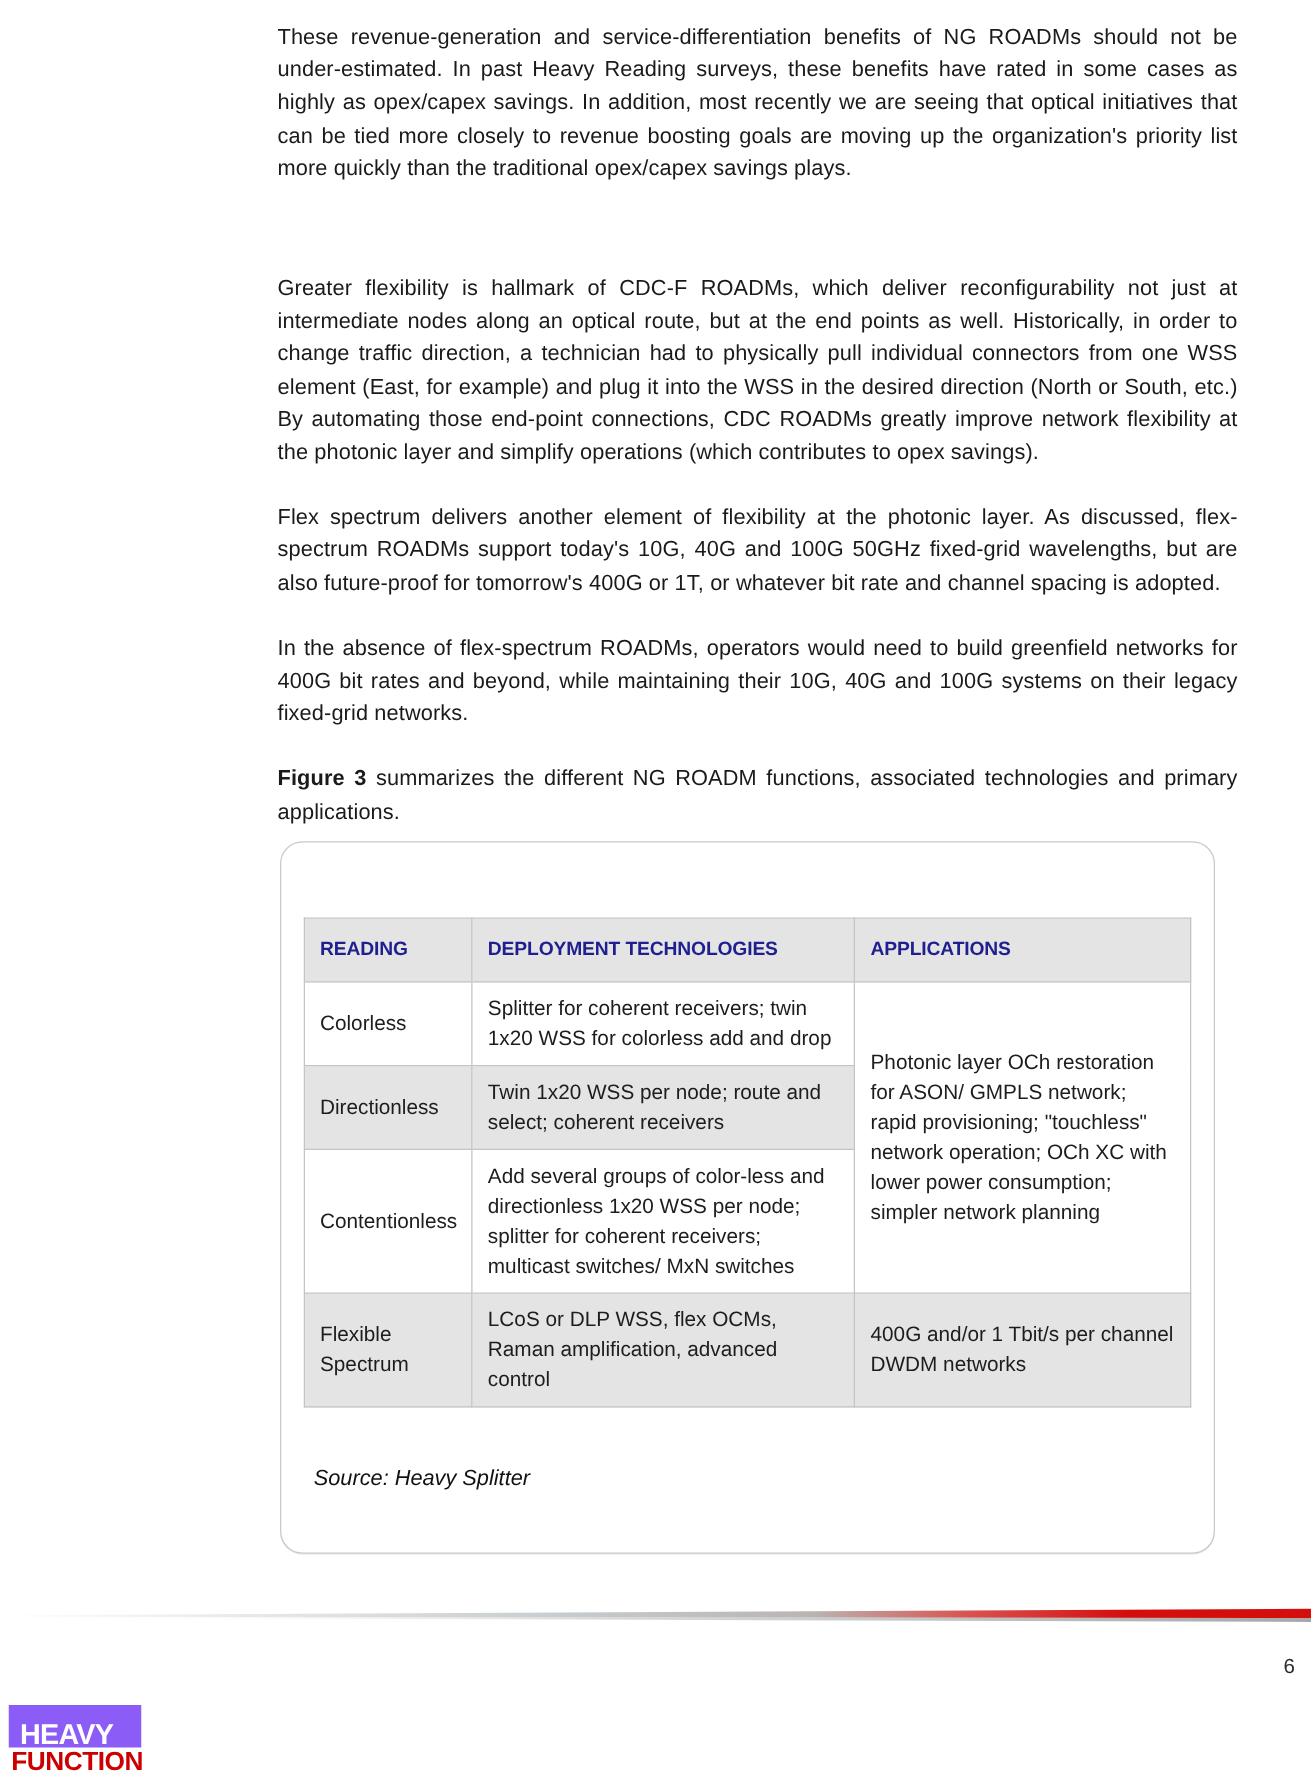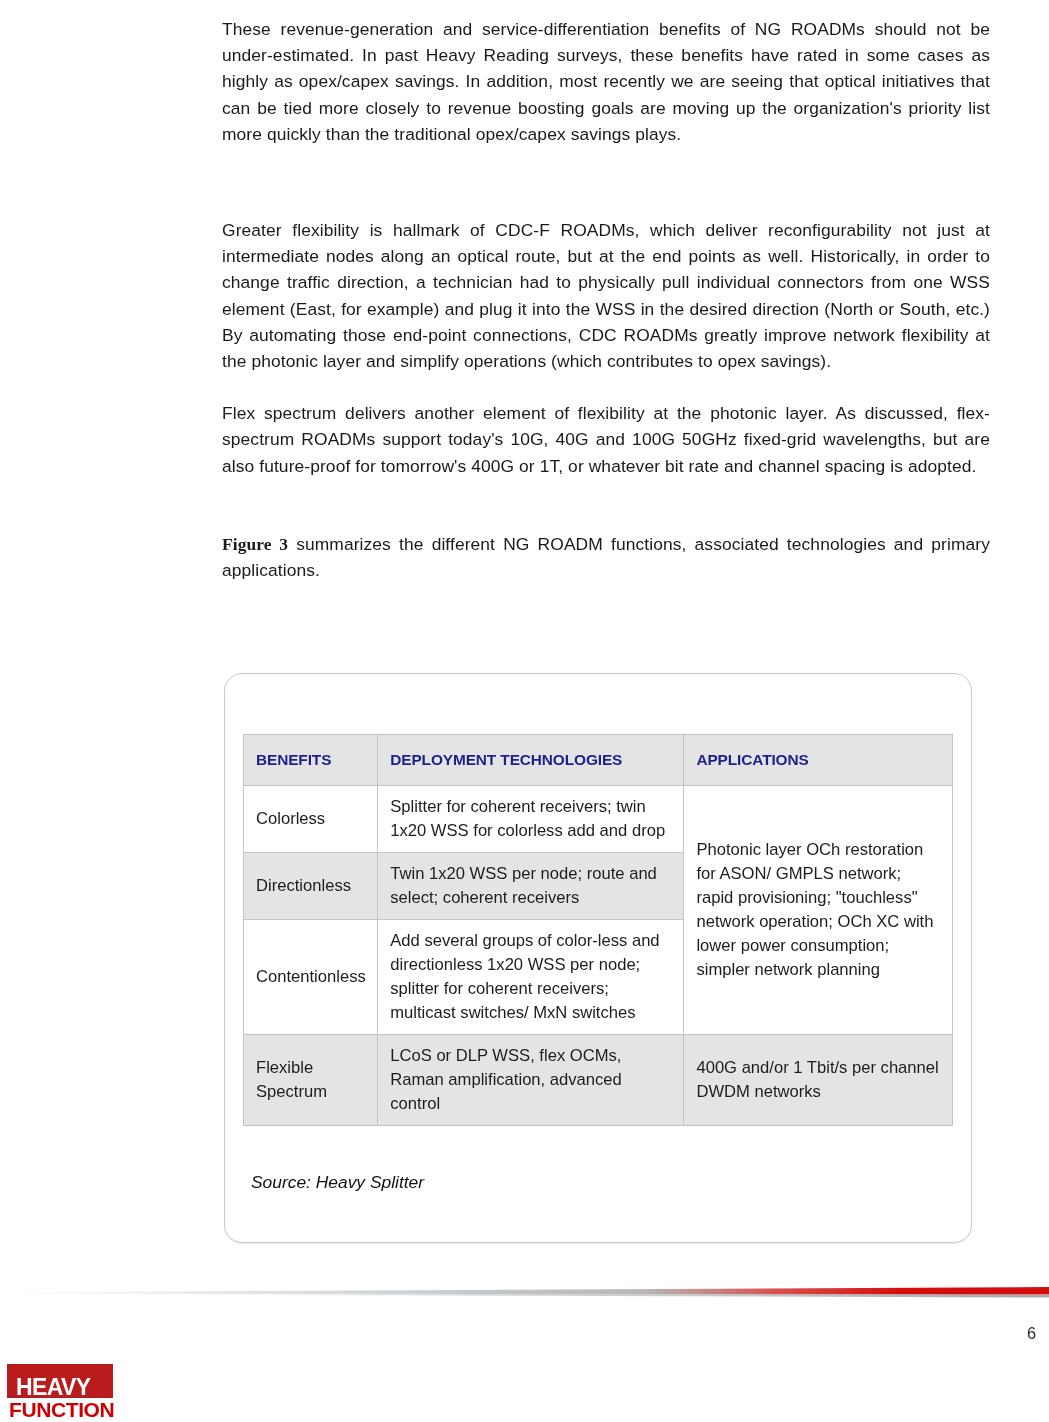--- a/index.html
+++ b/index.html
@@ -34,21 +34,21 @@
     padding:0;
     font-size:21.5px;
     font-weight:bold;
     line-height:28px;
     color:#000;
     letter-spacing:-.2px;
   }
   .spacer-lg{height:44px;}
   .spacer-md{height:26px;}
   .spacer-sm{height:16px;}
-  .bold{font-weight:bold;font-family:Liberation Serif, serif;}
+  .bold{font-weight:bold;}
 
   
   .figure-box{
     position:absolute;
     left:224px;
     top:673px;
     width:748px;
     height:570px;
     border:1.6px solid #c9c9c9;
     border-radius:18px;
@@ -135,21 +135,21 @@
   }
   .logo{
     position:absolute;
     left:7px;
     top:1364px;
     width:106px;
   }
   .logo-box{
     width:106px;
     height:34px;
-    background:#b91c1c;
+    background:#8b5cf6;
     position:relative;
   }
   .logo-heavy{
     position:absolute;
     left:9px;
     bottom:-1px;
     color:#ffffff;
     font-size:23px;
     font-weight:bold;
     letter-spacing:-.6px;
@@ -176,36 +176,37 @@
 
     <div class="spacer-lg"></div>
 
     <div class="spacer-md"></div>
     <p class="body">Greater flexibility is hallmark of CDC-F ROADMs, which deliver reconfigurability not just at intermediate nodes along an optical route, but at the end points as well. Historically, in order to change traffic direction, a technician had to physically pull individual connectors from one WSS element (East, for example) and plug it into the WSS in the desired direction (North or South, etc.) By automating those end-point connections, CDC ROADMs greatly improve network flexibility at the photonic layer and simplify operations (which contributes to opex savings).</p>
 
     <div class="spacer-md"></div>
     <p class="body">Flex spectrum delivers another element of flexibility at the photonic layer. As discussed, flex-spectrum ROADMs support today's 10G, 40G and 100G 50GHz fixed-grid wavelengths, but are also future-proof for tomorrow's 400G or 1T, or whatever bit rate and channel spacing is adopted.</p>
 
     <div class="spacer-md"></div>
+    <p class="body">In the absence of flex-spectrum ROADMs, operators would need to build greenfield networks for 400G bit rates and beyond, while maintaining their 10G, 40G and 100G systems on their legacy fixed-grid networks.</p>
 
     <div class="spacer-md"></div>
     <p class="body"><span class="bold">Figure 3</span><span> summarizes the different NG ROADM functions, associated technologies and primary applications.</span></p>
   </div>
 
   <div class="figure-box">
 
     <table class="fig-table">
       <colgroup>
         <col class="col-fn">
           <col class="col-dep">
           <col class="col-app">
       </colgroup>
       <thead>
         <tr>
-          <th>BENEFITS</th>
+          <th>READING</th>
           <th>DEPLOYMENT TECHNOLOGIES</th>
           <th>APPLICATIONS</th>
         </tr>
       </thead>
       <tbody>
         <tr class="plain">
           <td>Colorless</td>
           <td>Splitter for coherent receivers; twin 1x20 WSS for colorless add and drop</td>
           <td class="app-cell" rowspan="3">Photonic layer OCh restoration for ASON/ GMPLS network; rapid provisioning; "touchless" network operation; OCh XC with lower power consumption; simpler network planning</td>
         </tr>

